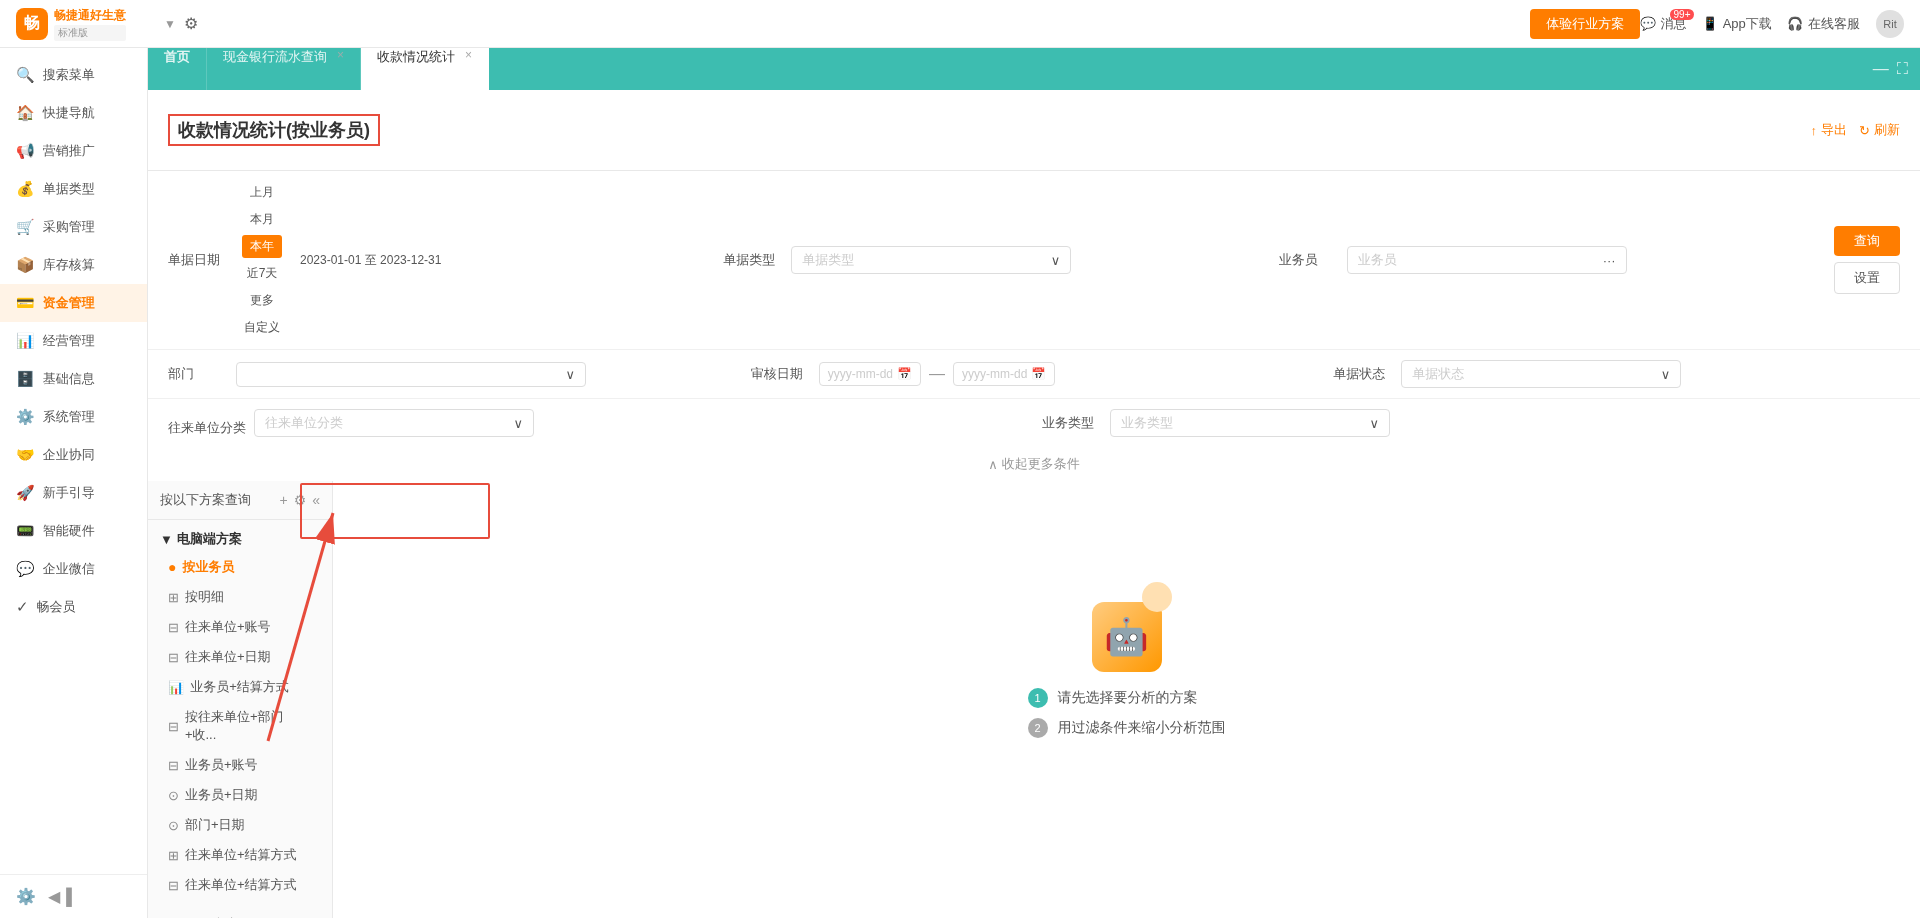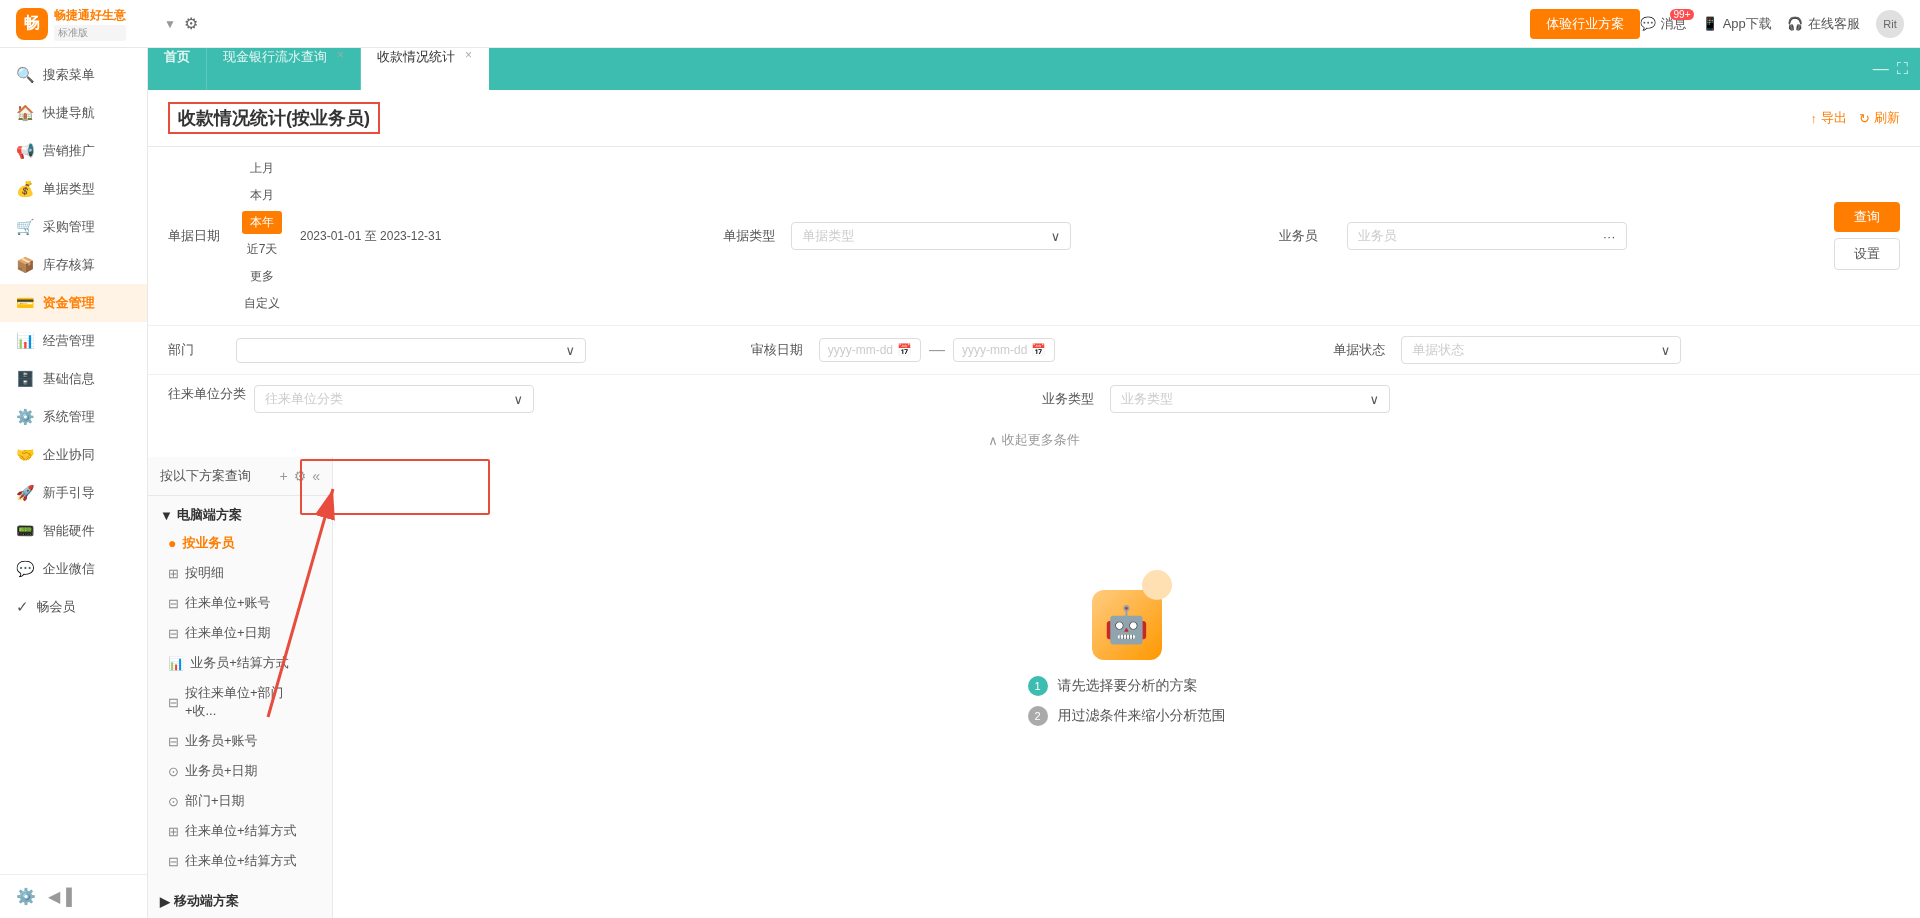--- a/index.html
+++ b/index.html
@@ -82,21 +82,21 @@
     .tab-close { font-size: 12px; color: #aaa; cursor: pointer; margin-left: 4px; }
     .tab-bar-actions { margin-left: auto; display: flex; align-items: center; gap: 8px; padding-right: 12px; }
     .tab-bar-action { color: #fff; font-size: 16px; cursor: pointer; opacity: 0.8; }
 
     
     .page-content { flex: 1; background: #fff; overflow: hidden; display: flex; flex-direction: column; }
 
     
     .page-title-bar {
       display: flex; align-items: center; justify-content: space-between;
-      padding: 12px 20px; border-bottom: 1px solid #e8e8e8; flex-shrink: 0;
+      padding: 24px 20px; border-bottom: 1px solid #e8e8e8; flex-shrink: 0;
     }
     .page-title {
       font-size: 18px; font-weight: bold; color: #333;
       border: 2px solid #e74c3c; padding: 2px 8px;
     }
     .page-title-actions { display: flex; gap: 12px; }
     .action-btn {
       display: flex; align-items: center; gap: 4px; font-size: 13px; color: #ff7d00; cursor: pointer;
     }
 
@@ -400,21 +400,21 @@
           <div style="display:flex;align-items:center;gap:8px;flex:1;">
             <span class="filter-label">单据状态</span>
             <div class="filter-dropdown filter-dropdown-lg">
               <span style="color:#ccc;flex:1;">单据状态</span>
               <span>∨</span>
             </div>
           </div>
         </div>
 
         <div class="filter-row filter-row-3">
-          <div style="display:flex;align-items:flex-start;gap:8px;flex:1;">
+          <div style="display:flex;align-items:flex-end;gap:8px;flex:1;">
             <span class="filter-label">往来单位分类</span>
             <div class="filter-dropdown filter-dropdown-lg">
               <span style="color:#ccc;flex:1;">往来单位分类</span>
               <span>∨</span>
             </div>
           </div>
           <div style="display:flex;align-items:center;gap:8px;flex:1;">
             <span class="filter-label">业务类型</span>
             <div class="filter-dropdown filter-dropdown-lg">
               <span style="color:#ccc;flex:1;">业务类型</span>

